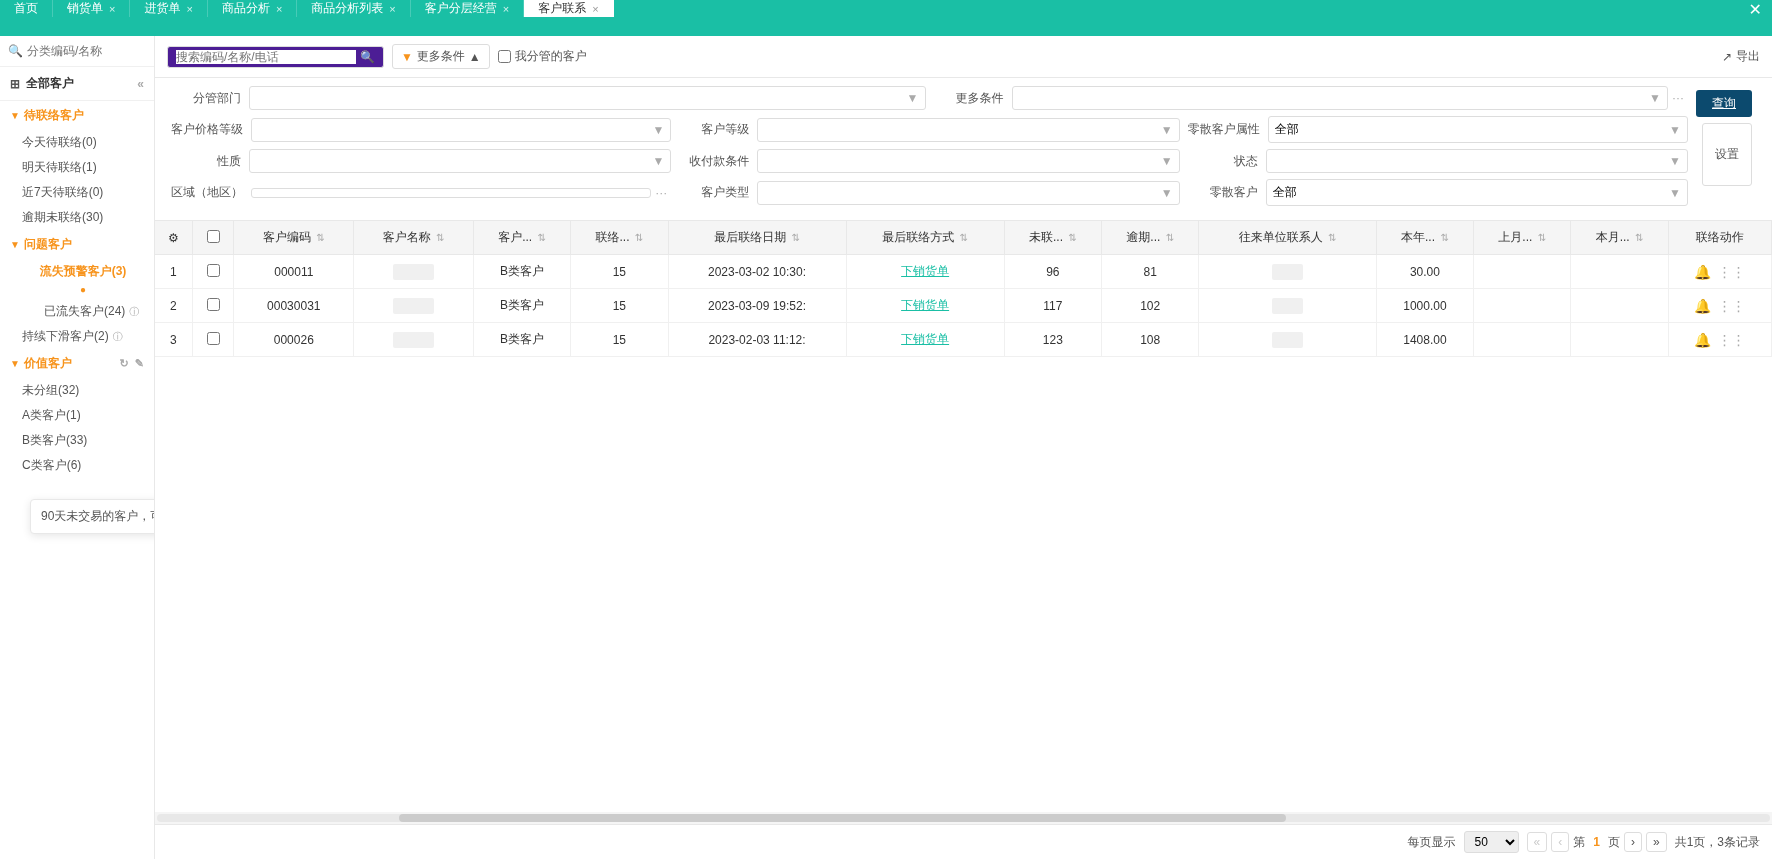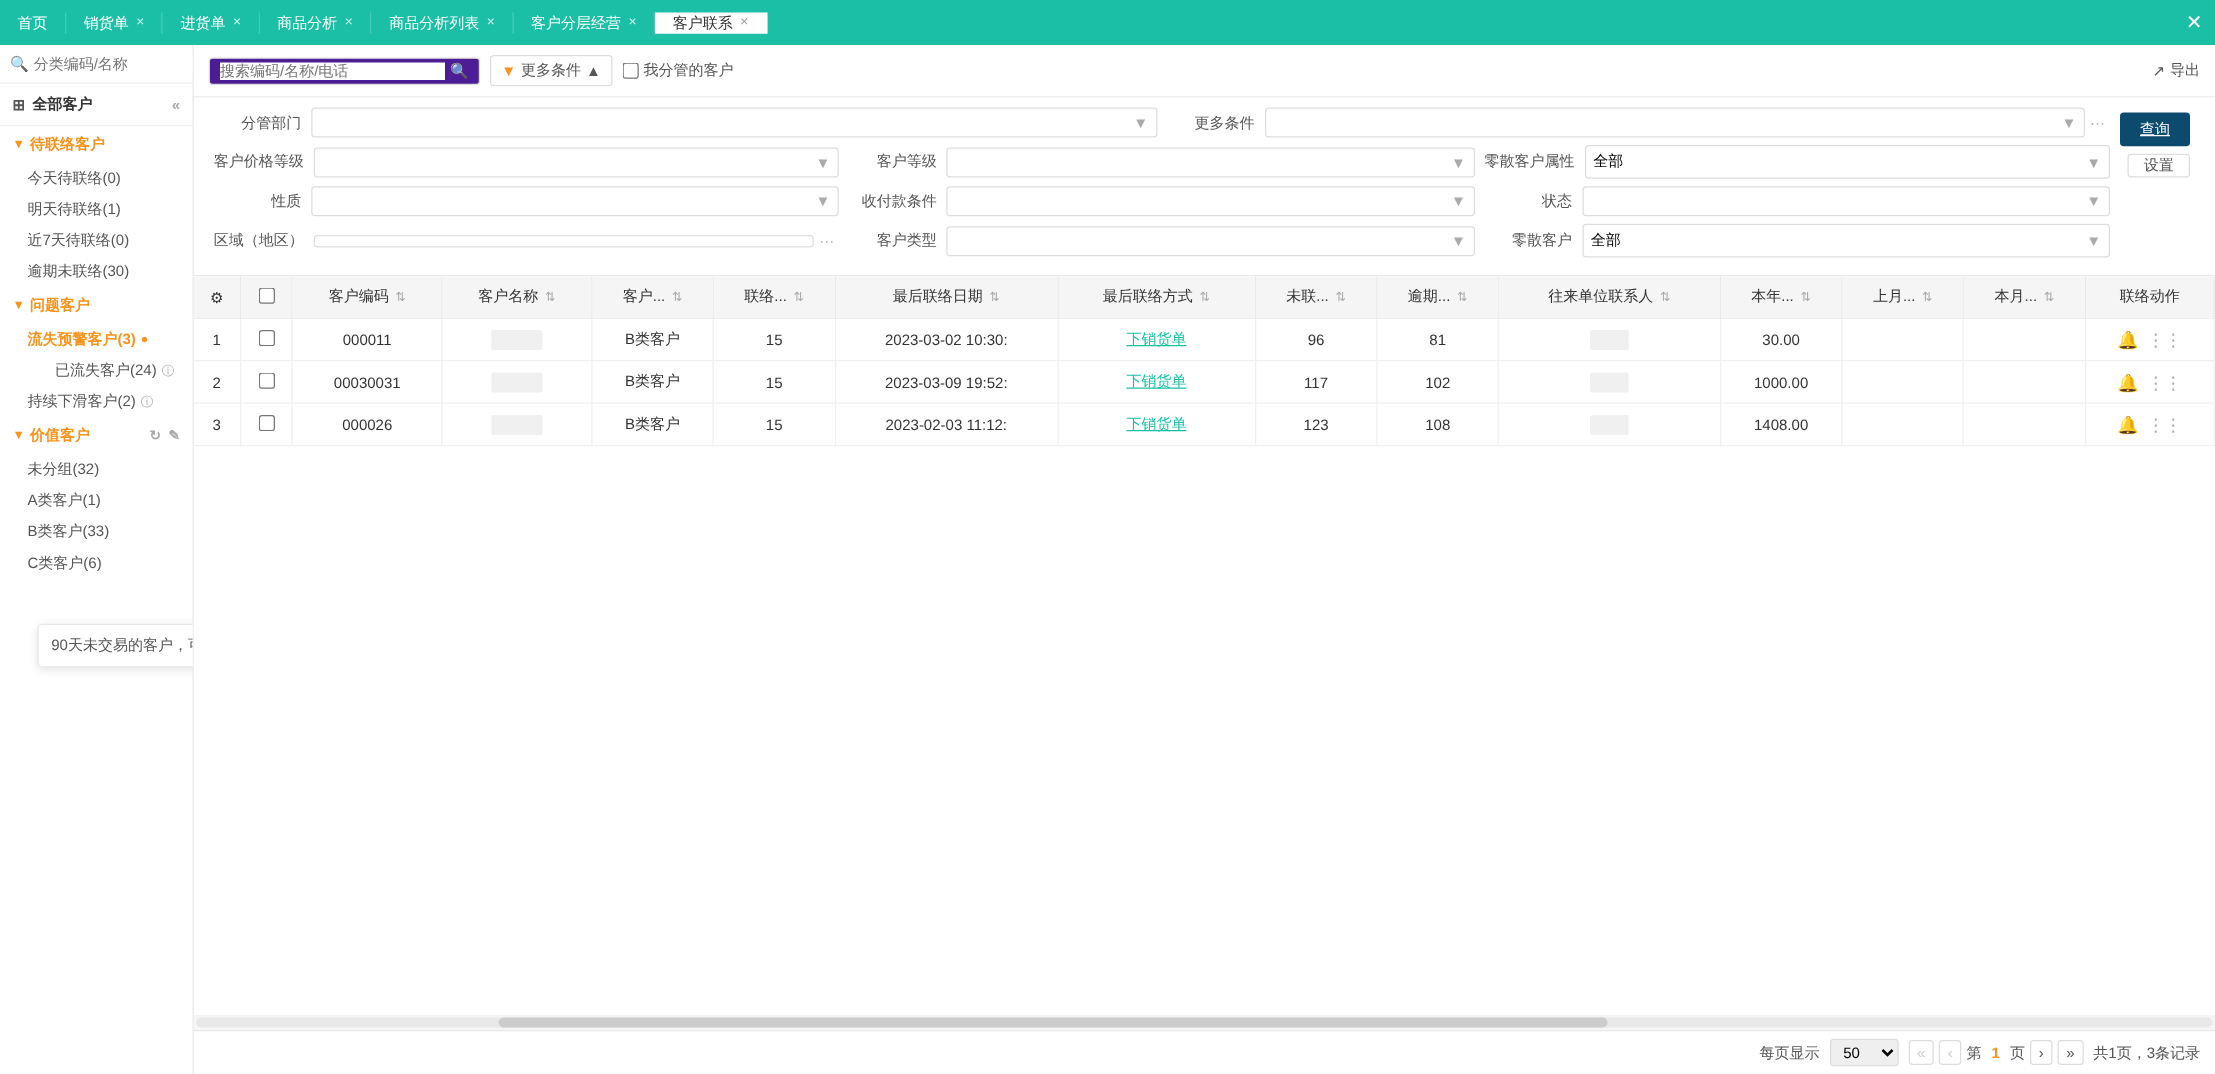--- a/index.html
+++ b/index.html
@@ -3,21 +3,21 @@
   <meta charset="utf-8">
   <style>
     * { box-sizing: border-box; margin: 0; padding: 0; font-family: "Microsoft YaHei", "PingFang SC", Arial, sans-serif; font-size: 12px; }
     body { background: #f5f5f5; overflow: hidden; }
 
     
     .tab-bar {
       display: flex;
       background: #1abfa5;
       height: 36px;
-      align-items: center;
+      align-items: flex-start;
       padding-left: 0;
     }
     .tab-item {
       display: flex;
       align-items: center;
       padding: 0 14px;
       color: #fff;
       cursor: pointer;
       font-size: 13px;
       white-space: nowrap;
@@ -239,21 +239,21 @@
       cursor: pointer;
       font-size: 12px;
       white-space: nowrap;
       text-decoration: underline;
     }
     .btn-settings {
       background: #fff;
       color: #555;
       border: 1px solid #ddd;
       border-radius: 3px;
-      padding: 0 12px;
+      padding: 22px 12px;
       cursor: pointer;
       font-size: 12px;
       white-space: nowrap;
       margin-top: 4px;
     }
     .action-buttons {
       display: flex;
       flex-direction: column;
       align-items: flex-end;
       gap: 2px;
@@ -441,21 +441,21 @@
     <div class="sidebar-item">明天待联络(1)</div>
     <div class="sidebar-item">近7天待联络(0)</div>
     <div class="sidebar-item">逾期未联络(30)</div>
 
     <div class="sidebar-group-title">
       <span class="arrow">▼</span>
       <span>问题客户</span>
     </div>
 
     <div style="position:relative;">
-      <div class="sidebar-item active" style="display:flex;align-items:center;gap:4px;">
+      <div class="sidebar-item active" style="display:flex;align-items:center;gap:4px;flex-direction:column;">
         <span>流失预警客户(3)</span>
         <span style="color:#f7941d;font-size:10px;">●</span>
       </div>
       <div class="tooltip-box">
         <span>90天未交易的客户，可能有流失风险。</span>
       </div>
     </div>
 
     <div class="sidebar-item" style="display:flex;align-items:center;gap:4px;padding-left:44px;">
       <span>已流失客户(24)</span>

